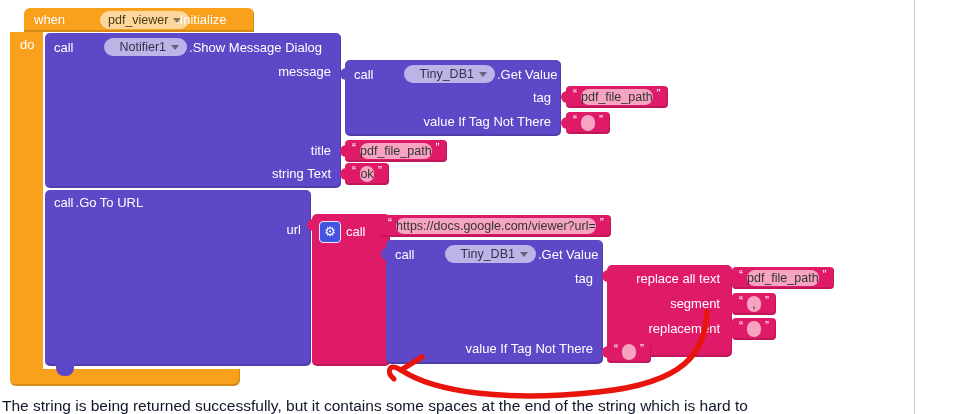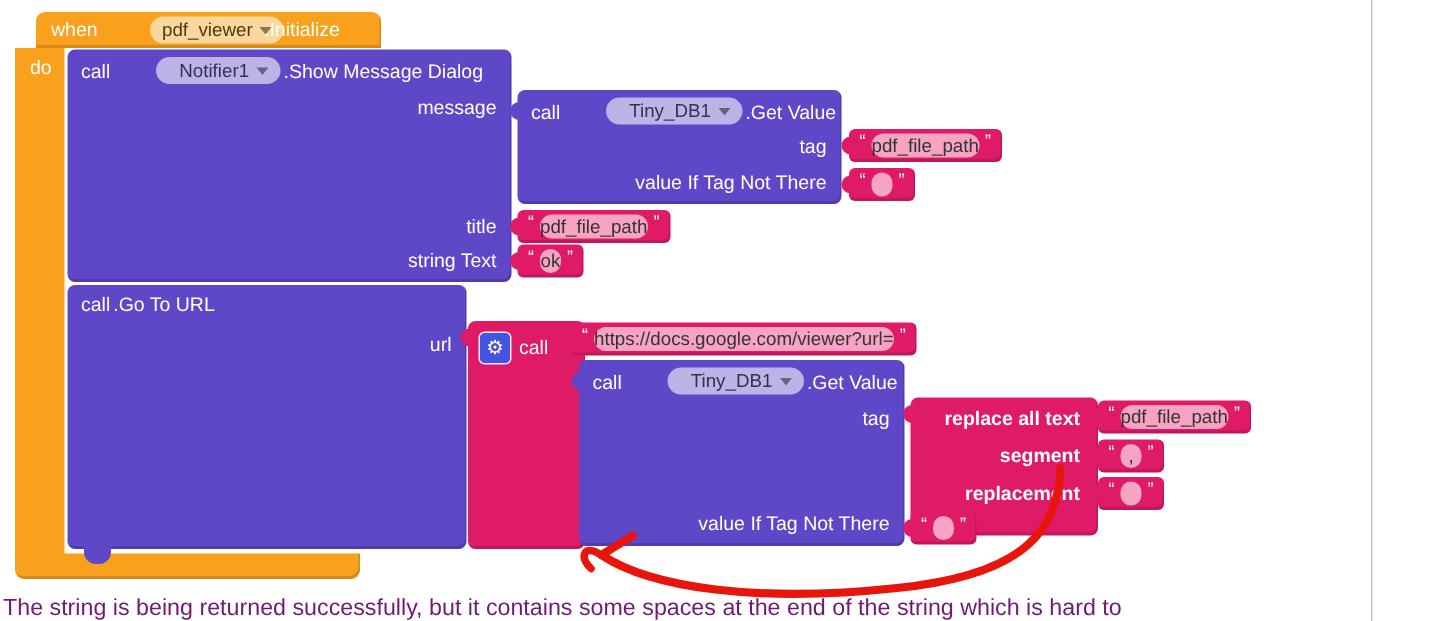--- a/index.html
+++ b/index.html
@@ -17,21 +17,21 @@
   .pill.or{background:#fbd79e;color:#4d3a10;}
   .pill.pu{background:#beb3e6;color:#36304e;padding-left:16px;}
   .caret{width:0;height:0;border-left:4px solid transparent;border-right:4px solid transparent;border-top:5px solid rgba(0,0,0,.45);}
   .plabel{position:absolute;white-space:nowrap;font-size:13px;color:#fff;}
   .txt{position:absolute;height:22px;background:#df1b68;border-radius:4px;display:flex;align-items:center;gap:4px;padding:0 7px;color:#fff;box-shadow:inset -1px -2px 0 rgba(0,0,0,.14);}
   .q{font-size:12px;line-height:10px;position:relative;top:-3px;}
   .field{background:#f7a4c2;border-radius:9px;min-width:14px;height:16px;display:flex;align-items:center;justify-content:center;padding:0 0;color:#333;font-size:12.5px;white-space:nowrap;}
   .bump-pink::before{content:"";position:absolute;left:-5px;top:5px;width:9px;height:12px;border-radius:6px 0 0 6px;background:#df1b68;}
   .bump-purple::before{content:"";position:absolute;left:-5px;top:8px;width:9px;height:12px;border-radius:6px 0 0 6px;background:#5e48c8;}
   .gear{position:absolute;left:7px;top:7px;width:20px;height:20px;background:#4355e0;border:1px solid #e8e8ff;border-radius:4px;color:#fff;font-size:13px;line-height:19px;text-align:center;cursor:pointer;}
-  .caption{position:absolute;left:2px;top:397px;font-size:15.5px;color:#701a75;white-space:nowrap;}
+  .caption{position:absolute;left:2px;top:397px;font-size:15.5px;color:#0f172a;white-space:nowrap;}
   .vline{position:absolute;left:914px;top:0;width:1px;height:414px;background:#c9c9c9;}
 </style>
 </head>
 <body>
 
 <div class="vline"></div>
 
 <div class="blk orangeb" style="left:24px;top:8px;width:230px;height:24px;border-radius:6px 6px 0 0;">
   <span class="plabel" style="left:10px;top:4px;">when</span>
   <span class="pill or" style="position:absolute;left:48px;top:3px;">
@@ -122,21 +122,21 @@
     <span class="pill pu">
       <span>Tiny_DB1</span>
       <span class="caret"></span>
     </span>
     <span>.Get Value</span>
   </div>
   <span class="plabel" style="right:10px;top:31px;">tag</span>
   <span class="plabel" style="right:10px;top:101px;">value If Tag Not There</span>
 </div>
 
-<div class="blk pinkb bump-pink" style="left:607px;top:265px;width:125px;height:92px;font-weight:bold;">
+<div class="blk pinkb bump-pink" style="left:607px;top:265px;width:125px;height:92px;">
   <span class="plabel" style="right:12px;top:6px;">replace all text</span>
   <span class="plabel" style="right:12px;top:31px;">segment</span>
   <span class="plabel" style="right:12px;top:56px;">replacement</span>
 </div>
 
 <div class="txt bump-pink" style="left:732px;top:267px;">
   <span class="q">“</span>
   <span class="field">pdf_file_path</span>
   <span class="q">”</span>
 </div>

